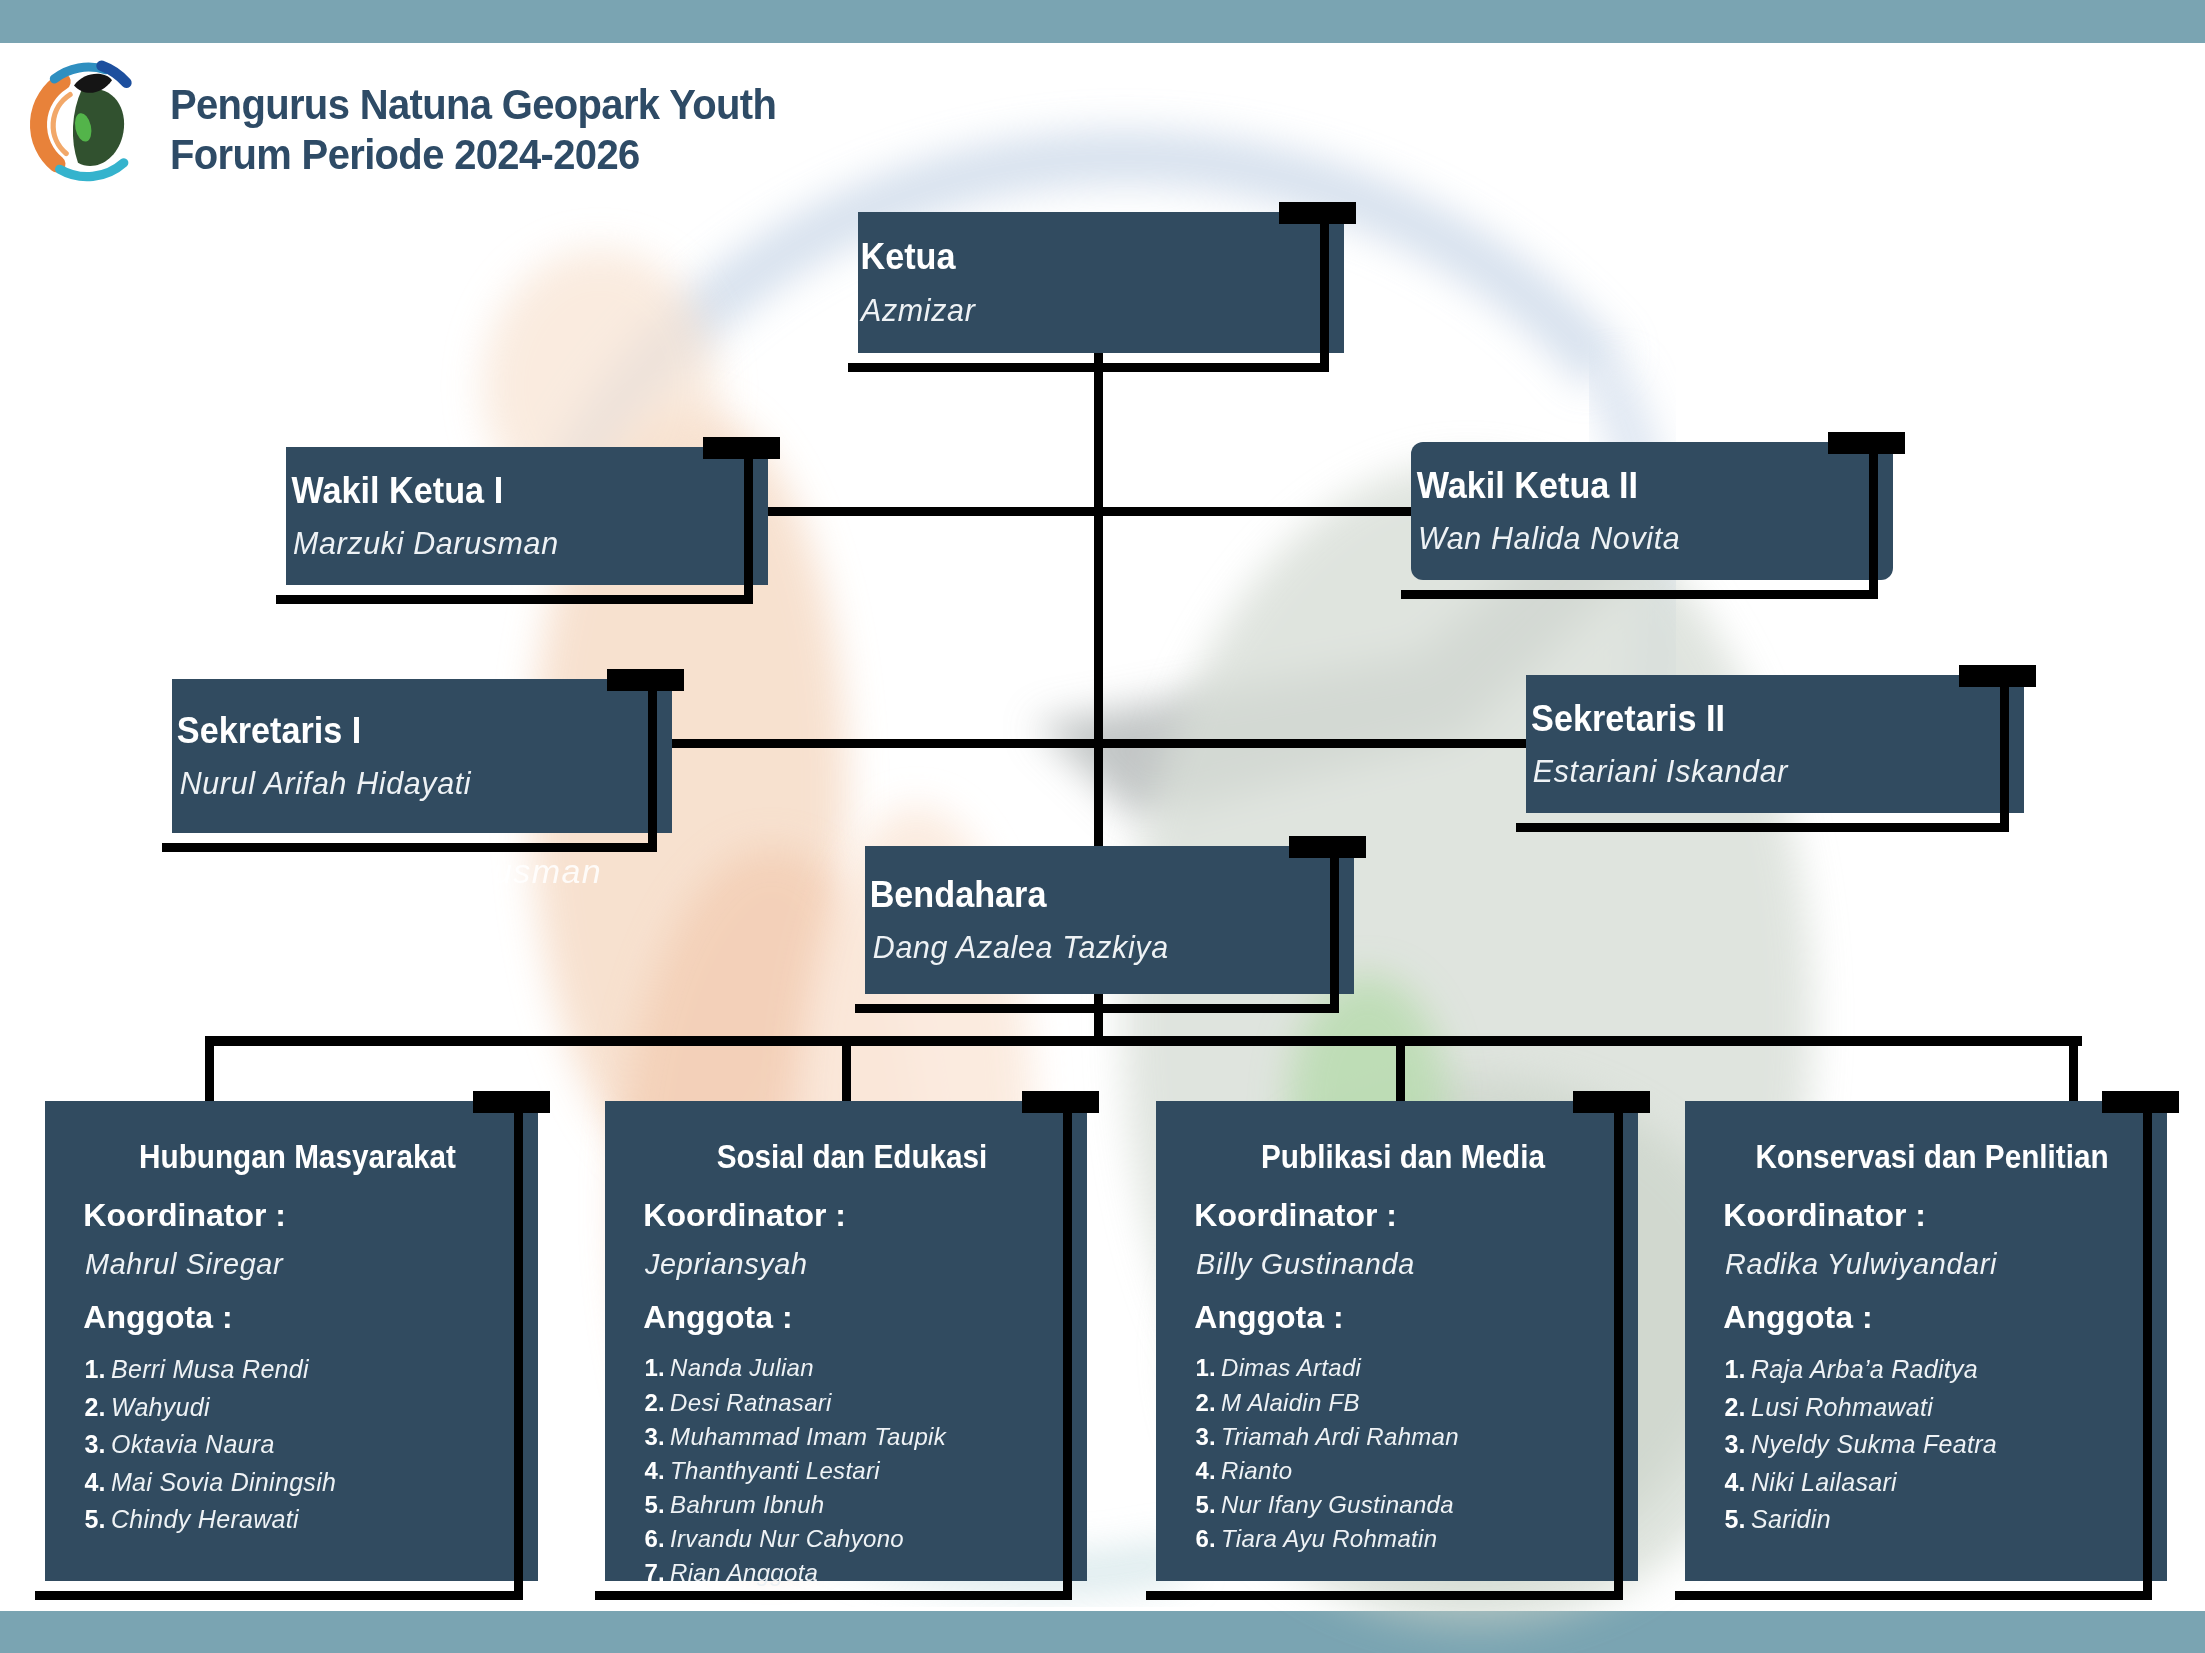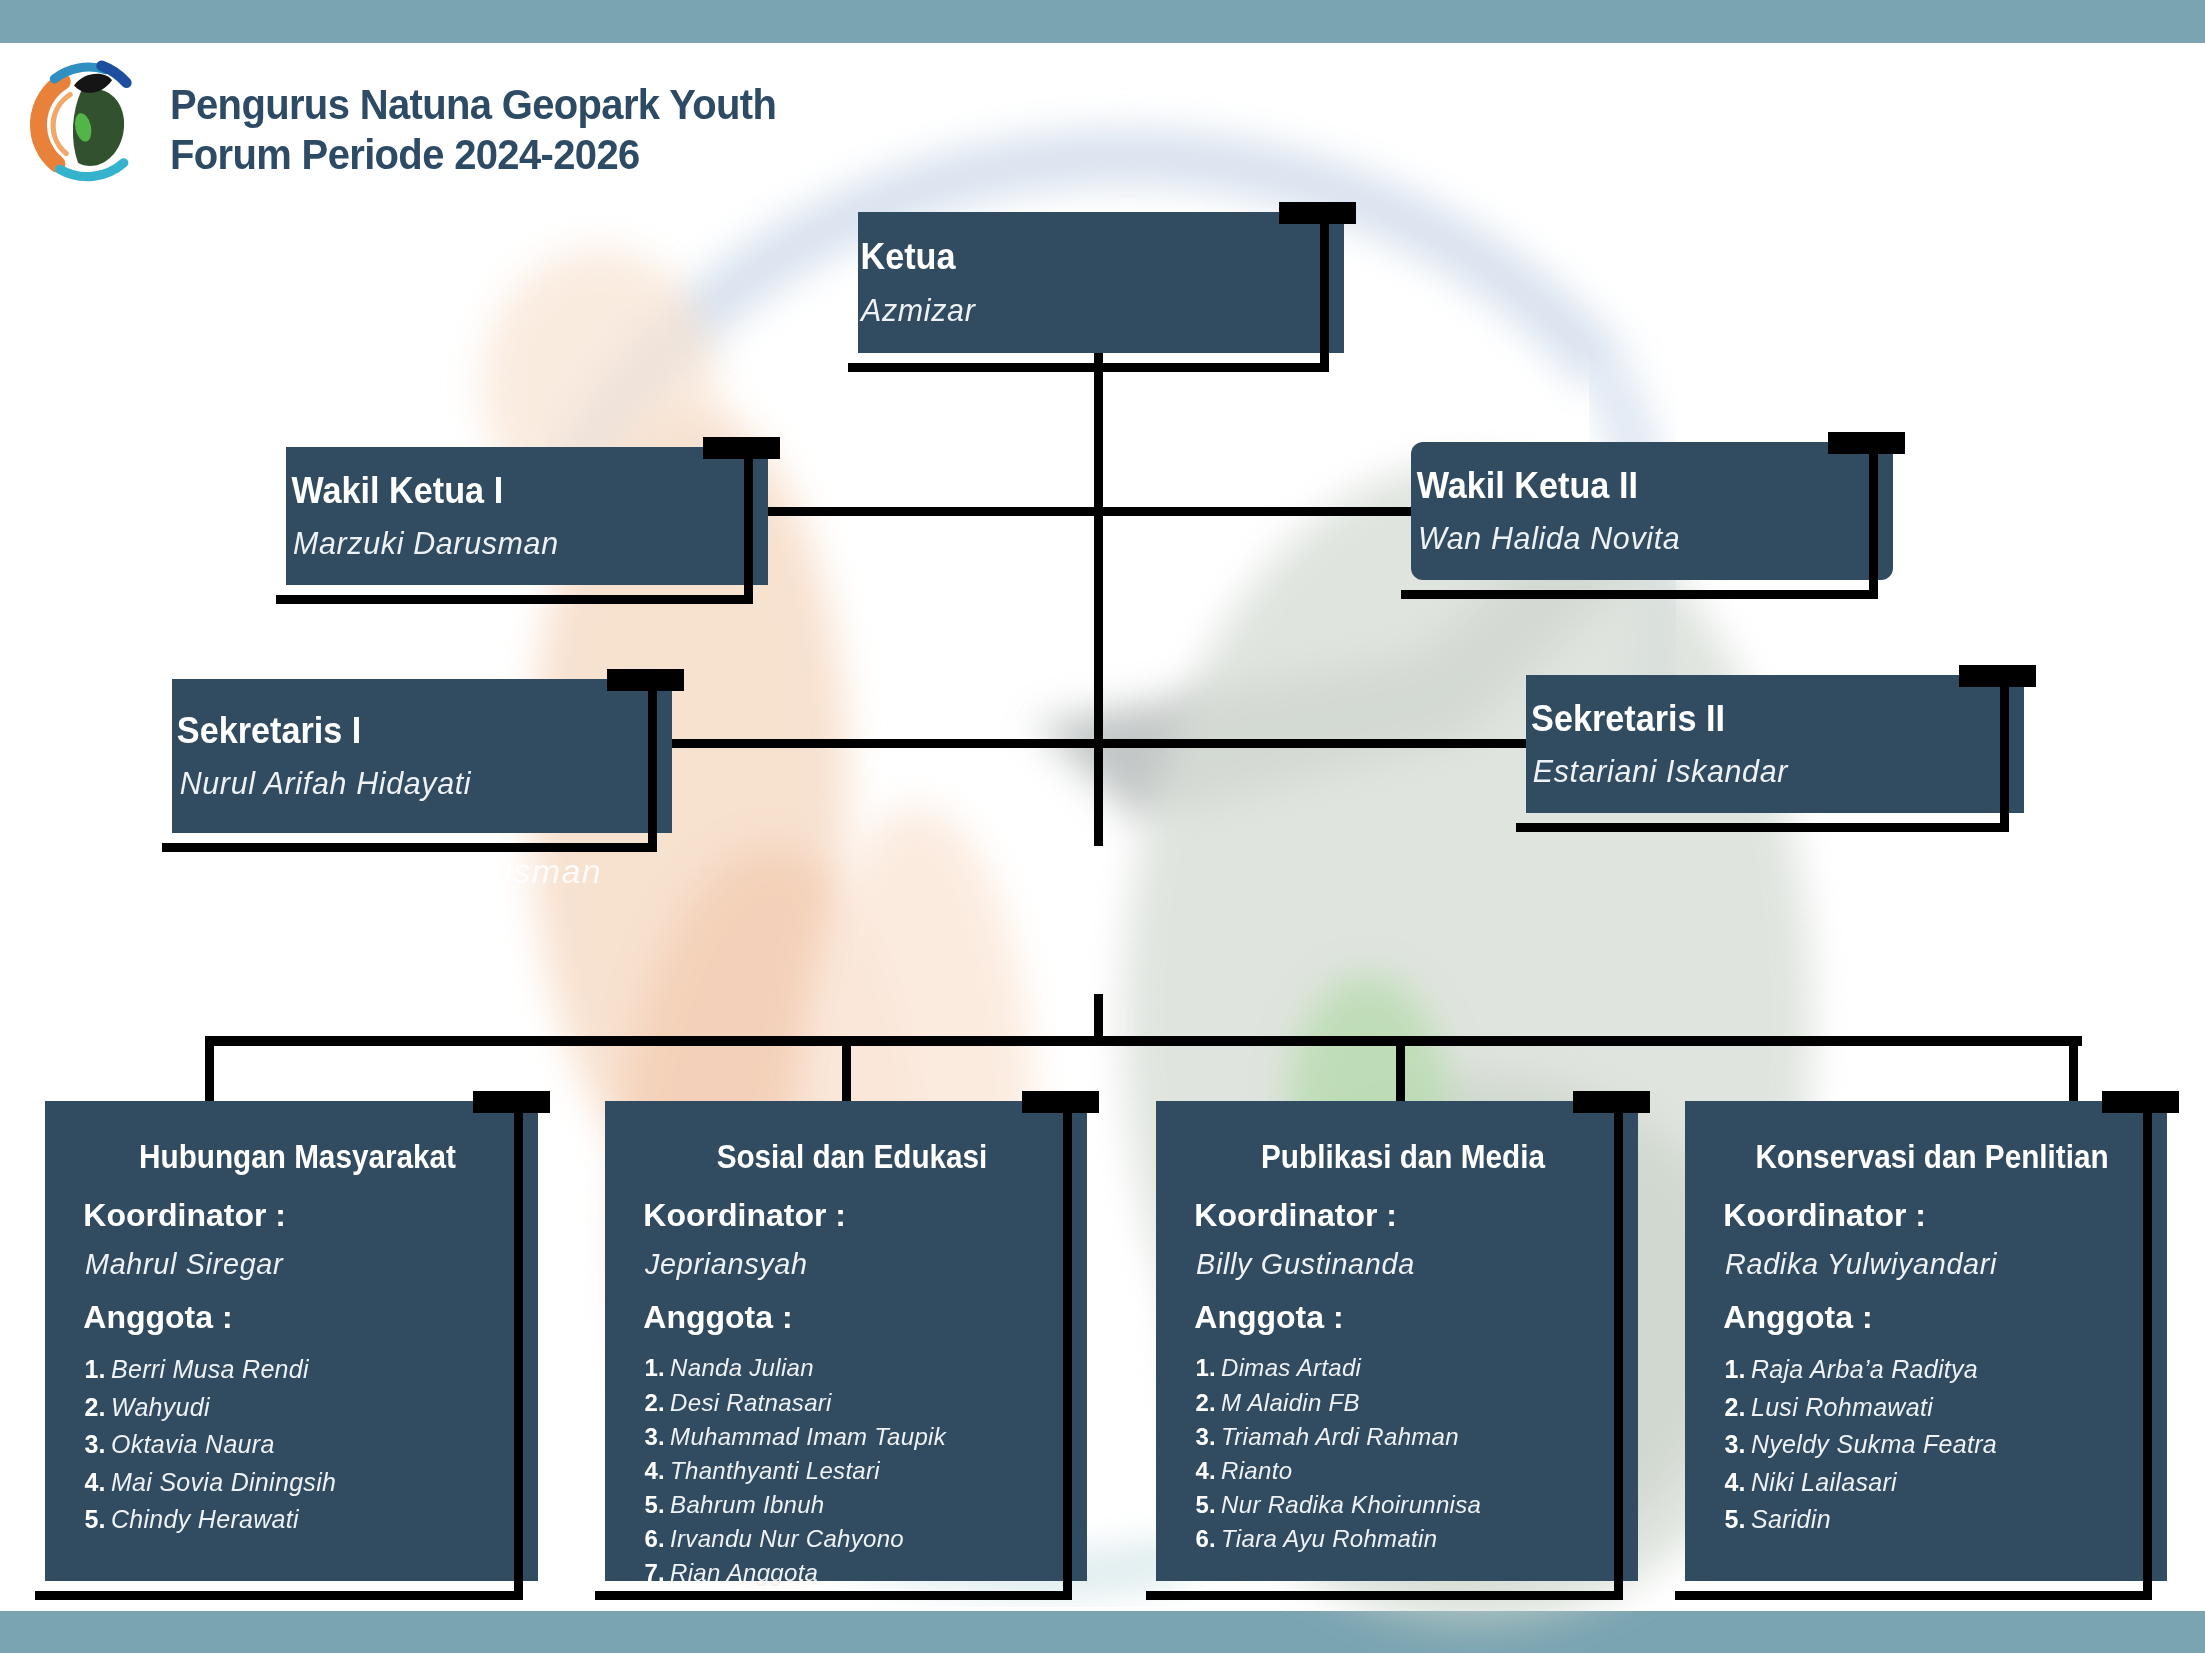--- a/index.html
+++ b/index.html
@@ -130,20 +130,27 @@
   </div>
 
   <div class="obox leader" style="left:1526px;top:675px;width:498px;height:138px;">
     <div class="tab"></div>
     <div class="vline"></div>
     <div class="hline"></div>
     <div class="role">Sekretaris II</div>
     <div class="pname">Estariani Iskandar</div>
   </div>
 
+  <div class="obox leader" style="left:865px;top:846px;width:489px;height:148px;">
+    <div class="tab"></div>
+    <div class="vline"></div>
+    <div class="hline"></div>
+    <div class="role">Bendahara</div>
+    <div class="pname">Dang Azalea Tazkiya</div>
+  </div>
 
   <div class="obox division" style="left:45px;top:1101px;width:493px;height:480px;">
     <div class="tab"></div>
     <div class="vline"></div>
     <div class="hline"></div>
     <div class="dtitle">Hubungan Masyarakat</div>
     <div class="klabel">Koordinator :</div>
     <div class="kname">Mahrul Siregar</div>
     <div class="alabel">Anggota :</div>
     <ol class="members">
@@ -230,21 +237,21 @@
         <li>
           <span class="num">3.</span>
           <span class="mname">Triamah Ardi Rahman</span>
         </li>
         <li>
           <span class="num">4.</span>
           <span class="mname">Rianto</span>
         </li>
         <li>
           <span class="num">5.</span>
-          <span class="mname">Nur Radika Khoirunnisa</span>
+          <span class="mname">Nur Ifany Gustinanda</span>
         </li>
         <li>
           <span class="num">6.</span>
           <span class="mname">Tiara Ayu Rohmatin</span>
         </li>
       </ol>
   </div>
 
   <div class="obox division" style="left:1685px;top:1101px;width:482px;height:480px;">
     <div class="tab"></div>

